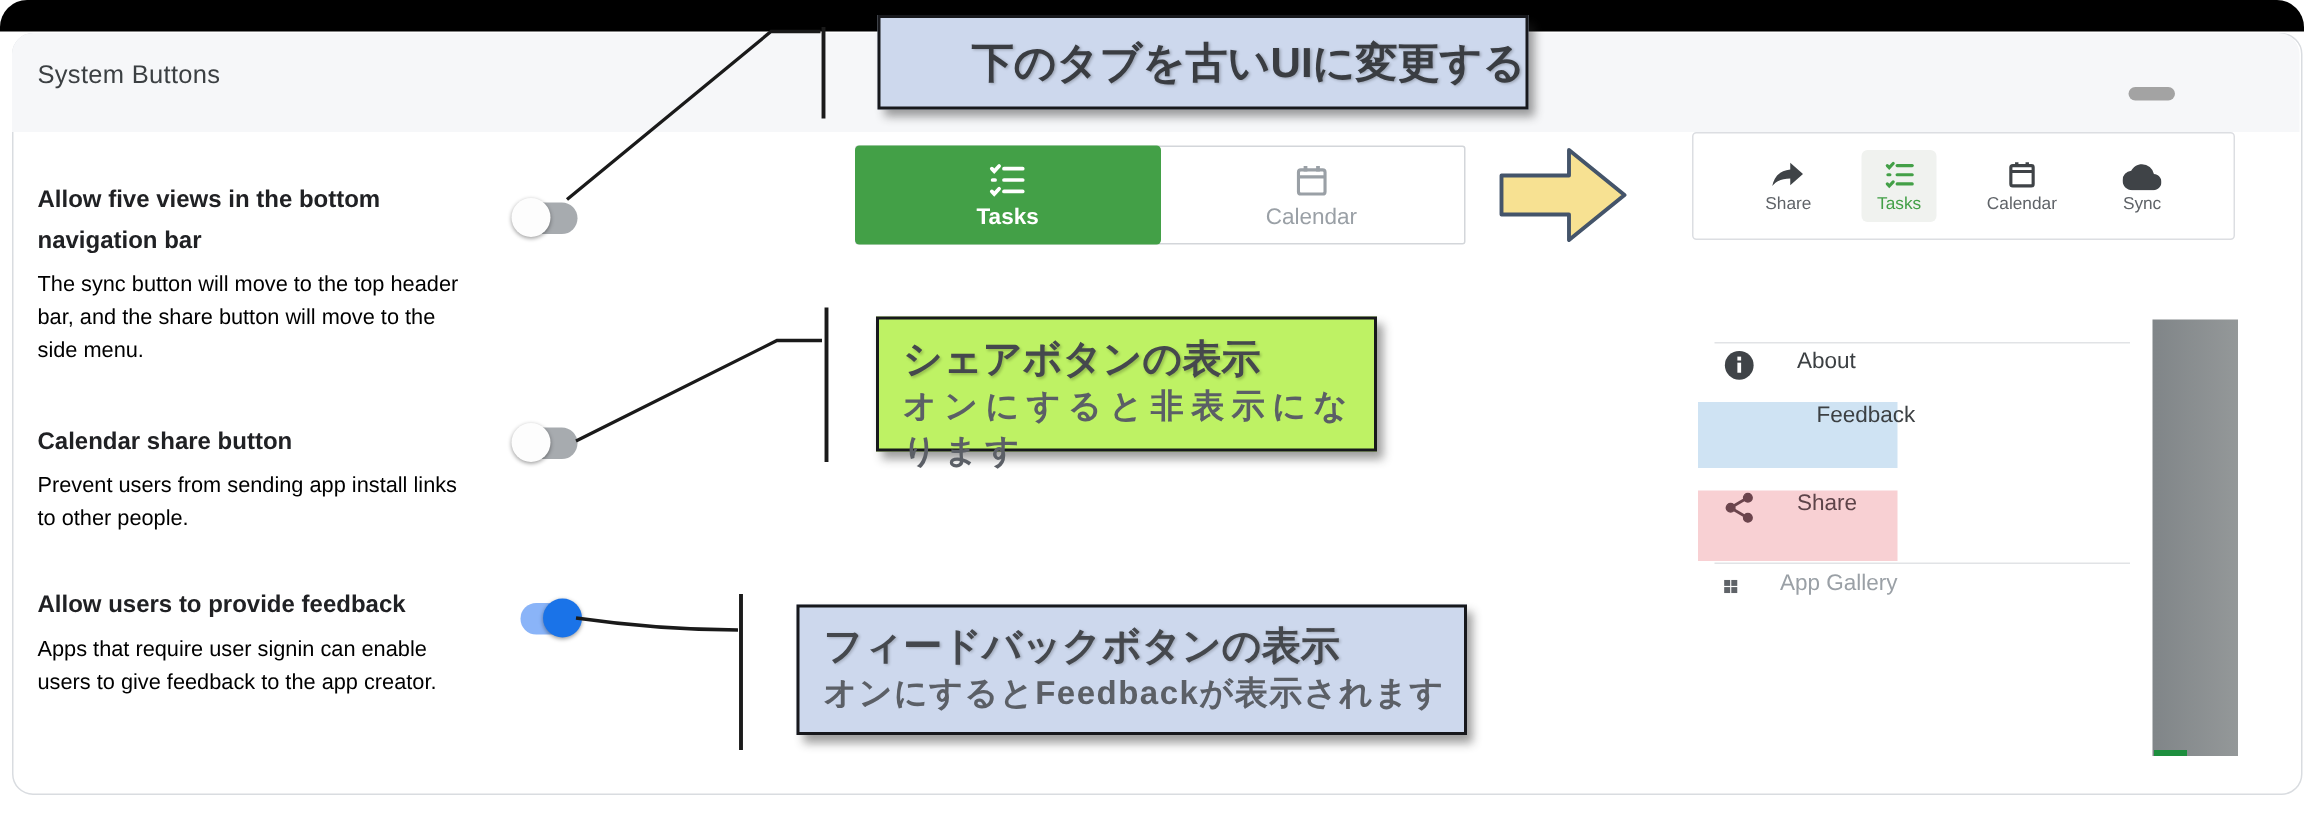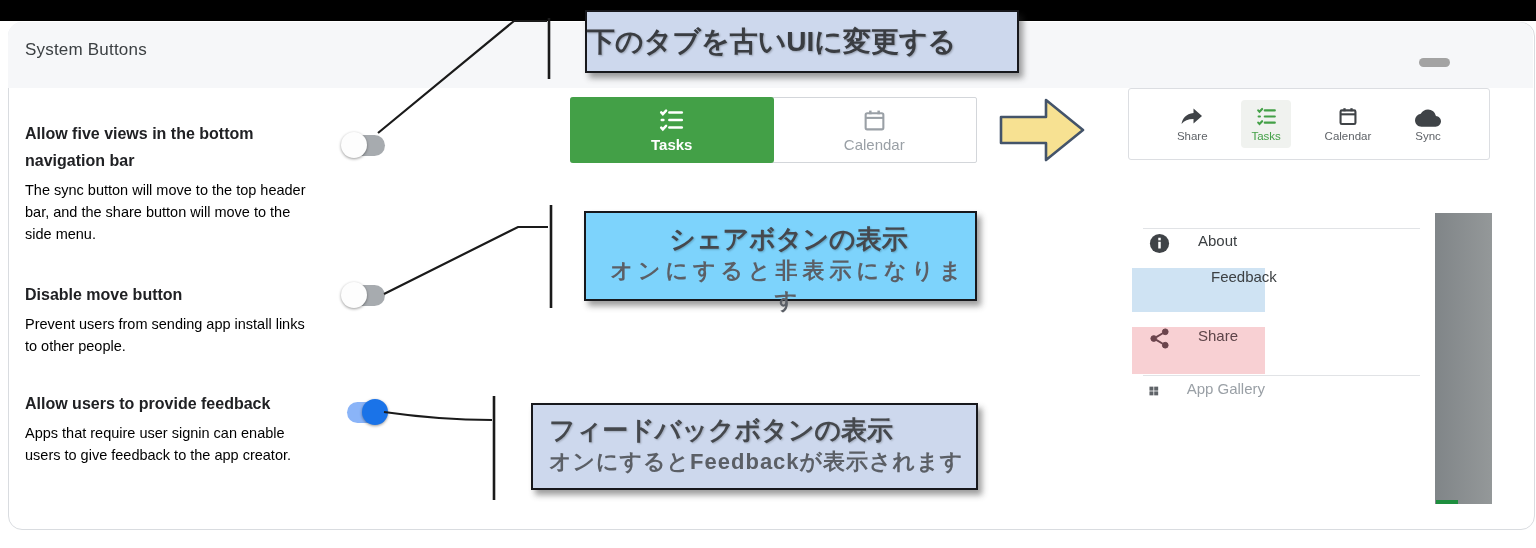--- a/index.html
+++ b/index.html
@@ -1,17 +1,17 @@
 <!DOCTYPE html>
 <html><head>
 <meta charset="utf-8">
 <style>
   html,body{margin:0;padding:0;background:#fff;}
   .screen{position:relative;width:1536px;height:548px;background:#ffffff;
-          font-family:"Liberation Sans",sans-serif;overflow:hidden;}
+          font-family:"Liberation Sans",sans-serif;overflow:hidden;border-radius:18px;}
   .black-top{position:absolute;left:0;top:0;width:1536px;height:21px;background:#000;z-index:1;}
   .card{position:absolute;left:8px;top:22px;width:1525px;height:506px;background:#fff;
         border:1px solid #d9dce0;border-radius:14px;z-index:2;}
   .band{position:absolute;left:8px;top:22px;width:1525px;height:66px;background:#f6f7f9;
         border-radius:14px 14px 0 0;z-index:2;}
   .band-title{position:absolute;left:25px;top:40px;font-size:17px;color:#3c4043;
         font-weight:500;letter-spacing:.2px;z-index:3;}
   
   .setting{position:absolute;left:25px;width:307px;z-index:3;}
   .s-title{font-size:16px;line-height:27px;font-weight:700;color:#202124;}
@@ -23,21 +23,21 @@
         box-shadow:0 1px 3px rgba(0,0,0,.4);}
   .toggle.off .track{background:#a7abaf;}
   .toggle.off .knob{left:-3px;background:#fdfdfd;}
   .toggle.on .track{background:#8ab4f8;}
   .toggle.on .knob{left:18px;background:#1a73e8;}
   
   .leads{position:absolute;left:0;top:0;width:1536px;height:548px;z-index:5;pointer-events:none;}
   
   .note{position:absolute;border:2.5px solid #17181c;box-shadow:4px 5px 6px rgba(40,40,40,.45);
         box-sizing:border-box;z-index:6;}
-  .note-center{display:flex;align-items:center;justify-content:flex-start;}
+  .note-center{display:flex;align-items:center;justify-content:flex-end;}
   .note-big{font-size:28px;font-weight:700;color:#3a3d42;text-shadow:1px 1px 2px rgba(0,0,0,.25);}
   .note-title{font-size:26px;font-weight:700;color:#45484d;text-shadow:1px 1px 2px rgba(0,0,0,.22);
         line-height:34px;}
   .note-sub{font-size:22px;color:#5b5f66;line-height:30px;font-weight:bold;}
   .ls{letter-spacing:5px;}
   
   .newtabs{position:absolute;left:570px;top:97px;width:407px;height:66px;display:flex;z-index:4;
         border:1px solid #d3d6da;box-sizing:border-box;background:#fff;border-radius:2px;}
   .ntab{flex:1;display:flex;flex-direction:column;align-items:center;justify-content:center;gap:3px;
         cursor:pointer;}
@@ -85,21 +85,21 @@
   <div class="setting" style="top:120px;">
     <div class="s-title">Allow five views in the bottom navigation bar</div>
     <div class="s-desc">The sync button will move to the top header bar, and the share button will move to the side menu.</div>
   </div>
   <div class="toggle off" style="left:344px;top:134px;">
     <div class="track"></div>
     <div class="knob"></div>
   </div>
 
   <div class="setting" style="top:281px;">
-    <div class="s-title">Disable move button</div>
+    <div class="s-title">Calendar share button</div>
     <div class="s-desc">Prevent users from sending app install links to other people.</div>
   </div>
   <div class="toggle off" style="left:344px;top:284px;">
     <div class="track"></div>
     <div class="knob"></div>
   </div>
 
   <div class="setting" style="top:390px;">
     <div class="s-title">Allow users to provide feedback</div>
     <div class="s-desc">Apps that require user signin can enable users to give feedback to the app creator.</div>
@@ -115,21 +115,21 @@
     <polyline points="384,294 518,227 548,227" fill="none" stroke="#1a1a1a" stroke-width="2.2"></polyline>
     <line x1="551" y1="205" x2="551" y2="308" stroke="#1a1a1a" stroke-width="2.6"></line>
     <path d="M384,412 Q440,420 492,420" fill="none" stroke="#1a1a1a" stroke-width="2.2"></path>
     <line x1="494" y1="396" x2="494" y2="500" stroke="#1a1a1a" stroke-width="2.6"></line>
   </svg>
 
   <div class="note note-center" style="left:585px;top:10px;width:434px;height:63px;background:#cdd8ed;">
     <span class="note-big">下のタブを古いUIに変更する</span>
   </div>
 
-  <div class="note" style="left:584px;top:211px;width:393px;height:90px;background:#7dd3fc;padding:9px 0 0 16px;text-align:center;">
+  <div class="note" style="left:584px;top:211px;width:334px;height:90px;background:#bef264;padding:9px 0 0 16px;">
     <div class="note-title">シェアボタンの表示</div>
     <div class="note-sub ls">オンにすると非表示になります</div>
   </div>
 
   <div class="note" style="left:531px;top:403px;width:447px;height:87px;background:#cdd8ed;padding:8px 0 0 16px;">
     <div class="note-title">フィードバックボタンの表示</div>
     <div class="note-sub" style="letter-spacing:1px;">オンにするとFeedbackが表示されます</div>
   </div>
 
   <div class="newtabs">

